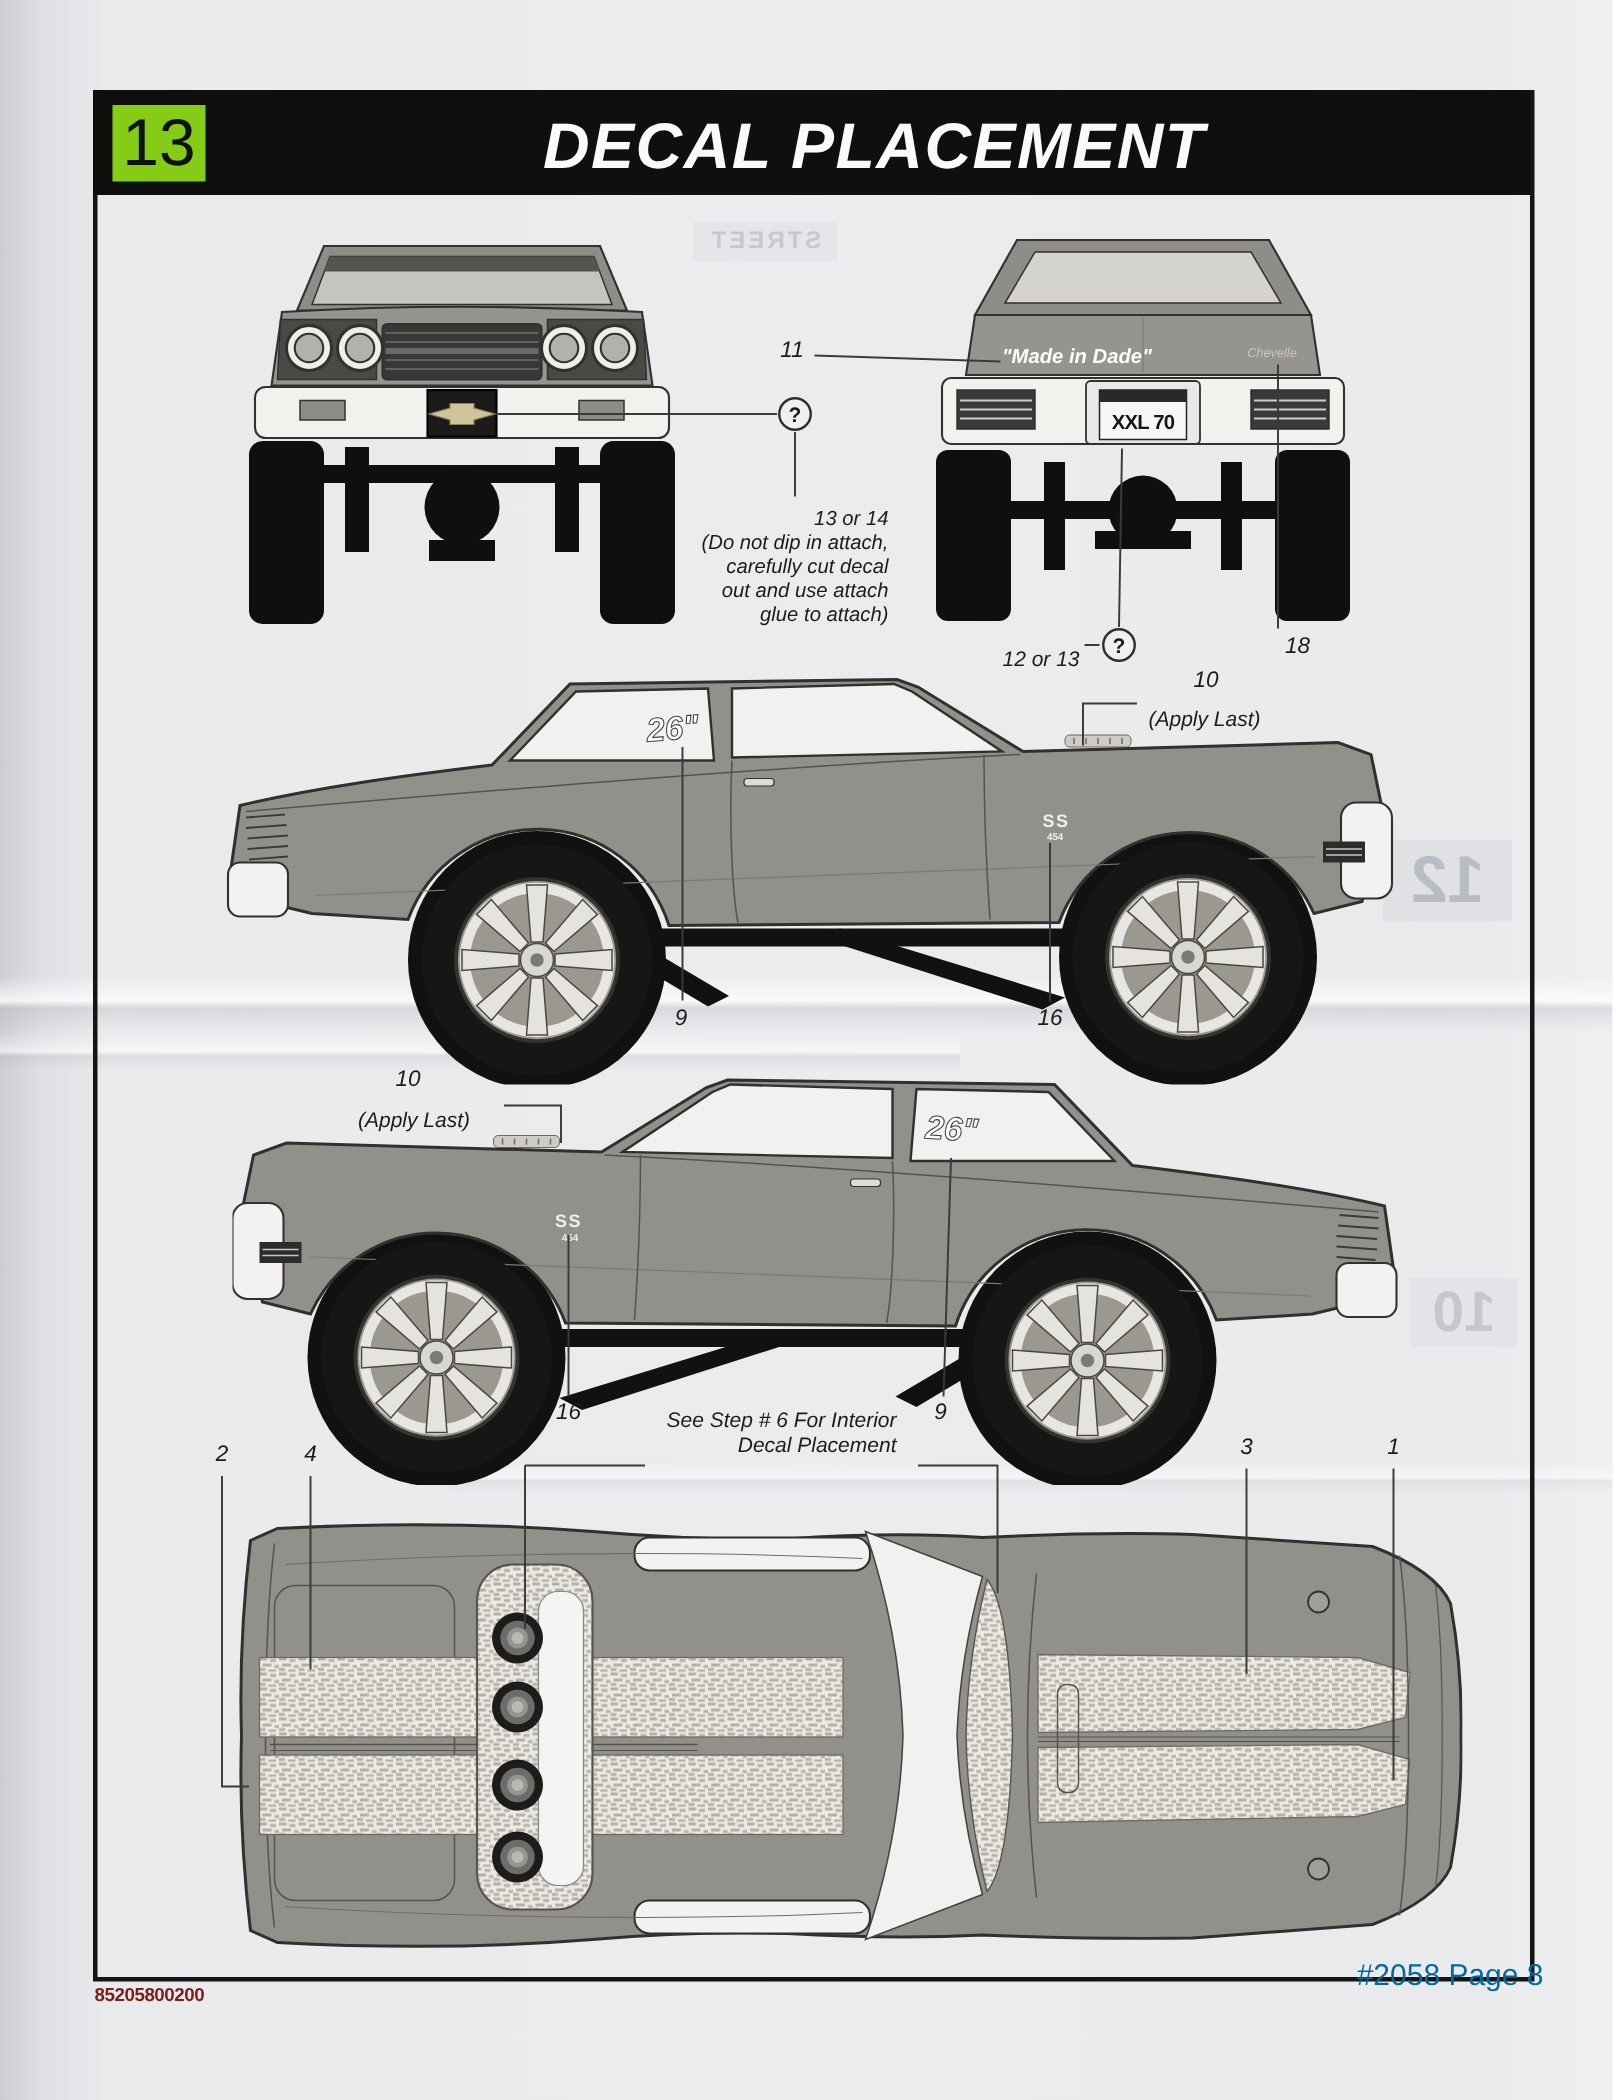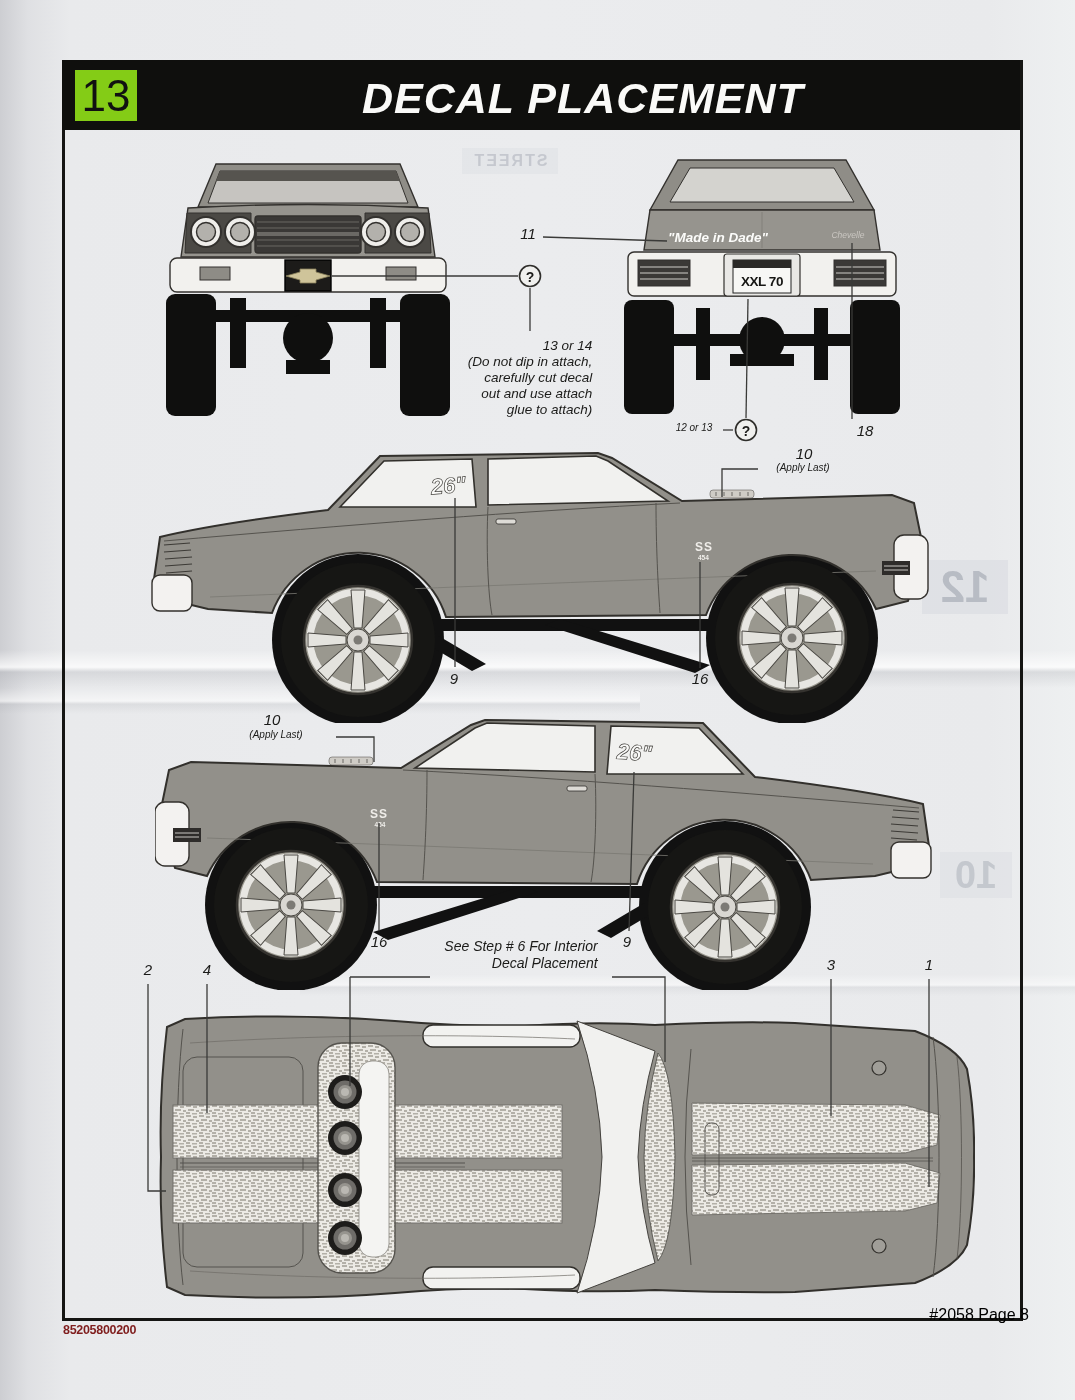--- a/index.html
+++ b/index.html
@@ -23,28 +23,28 @@
   #page-title{
     position:absolute;left:362px;top:74px;color:#fafaf8;font-size:43px;
     font-weight:bold;font-style:italic;letter-spacing:1px;white-space:nowrap;
   }
   .art{position:absolute;}
   #leader-overlay{position:absolute;left:0;top:0;pointer-events:none;}
   .lbl{
     position:absolute;font-style:italic;font-size:15px;color:#1b1b19;
     white-space:nowrap;transform:translateX(-50%);line-height:1.1;
   }
-  .lbl.small{font-size:10px;}
+  .lbl.small{font-size:14px;margin-top:10px;}
   .note-block{position:absolute;text-align:right;transform:translateX(-50%);
     font-style:italic;font-size:13.5px;color:#1b1b19;line-height:1.18;white-space:nowrap;}
   .ghost{position:absolute;display:flex;align-items:center;justify-content:center;
     transform:scaleX(-1);font-weight:bold;pointer-events:none;}
   #footer-left{position:absolute;left:63px;top:1323px;font-size:12.5px;font-weight:bold;
     letter-spacing:-0.3px;color:#7f1d1d;}
-  #footer-right{position:absolute;right:46px;top:1306px;font-size:16px;color:#000000;}
+  #footer-right{position:absolute;right:46px;top:1306px;font-size:20px;color:#0369a1;}
 </style>
 </head>
 <body>
 
 <div class="crease" style="left:0;top:650px;width:1075px;height:38px;
      background:linear-gradient(180deg,rgba(255,255,255,0),rgba(255,255,255,.75) 45%,rgba(150,153,160,.22) 58%,rgba(255,255,255,0));"></div>
 <div class="crease" style="left:0;top:688px;width:640px;height:26px;
      background:linear-gradient(180deg,rgba(255,255,255,0),rgba(255,255,255,.55) 50%,rgba(150,153,160,.16) 62%,rgba(255,255,255,0));"></div>
 <div class="crease" style="left:300px;top:974px;width:775px;height:22px;
      background:linear-gradient(180deg,rgba(255,255,255,0),rgba(255,255,255,.5) 50%,rgba(150,153,160,.12) 60%,rgba(255,255,255,0));"></div>

